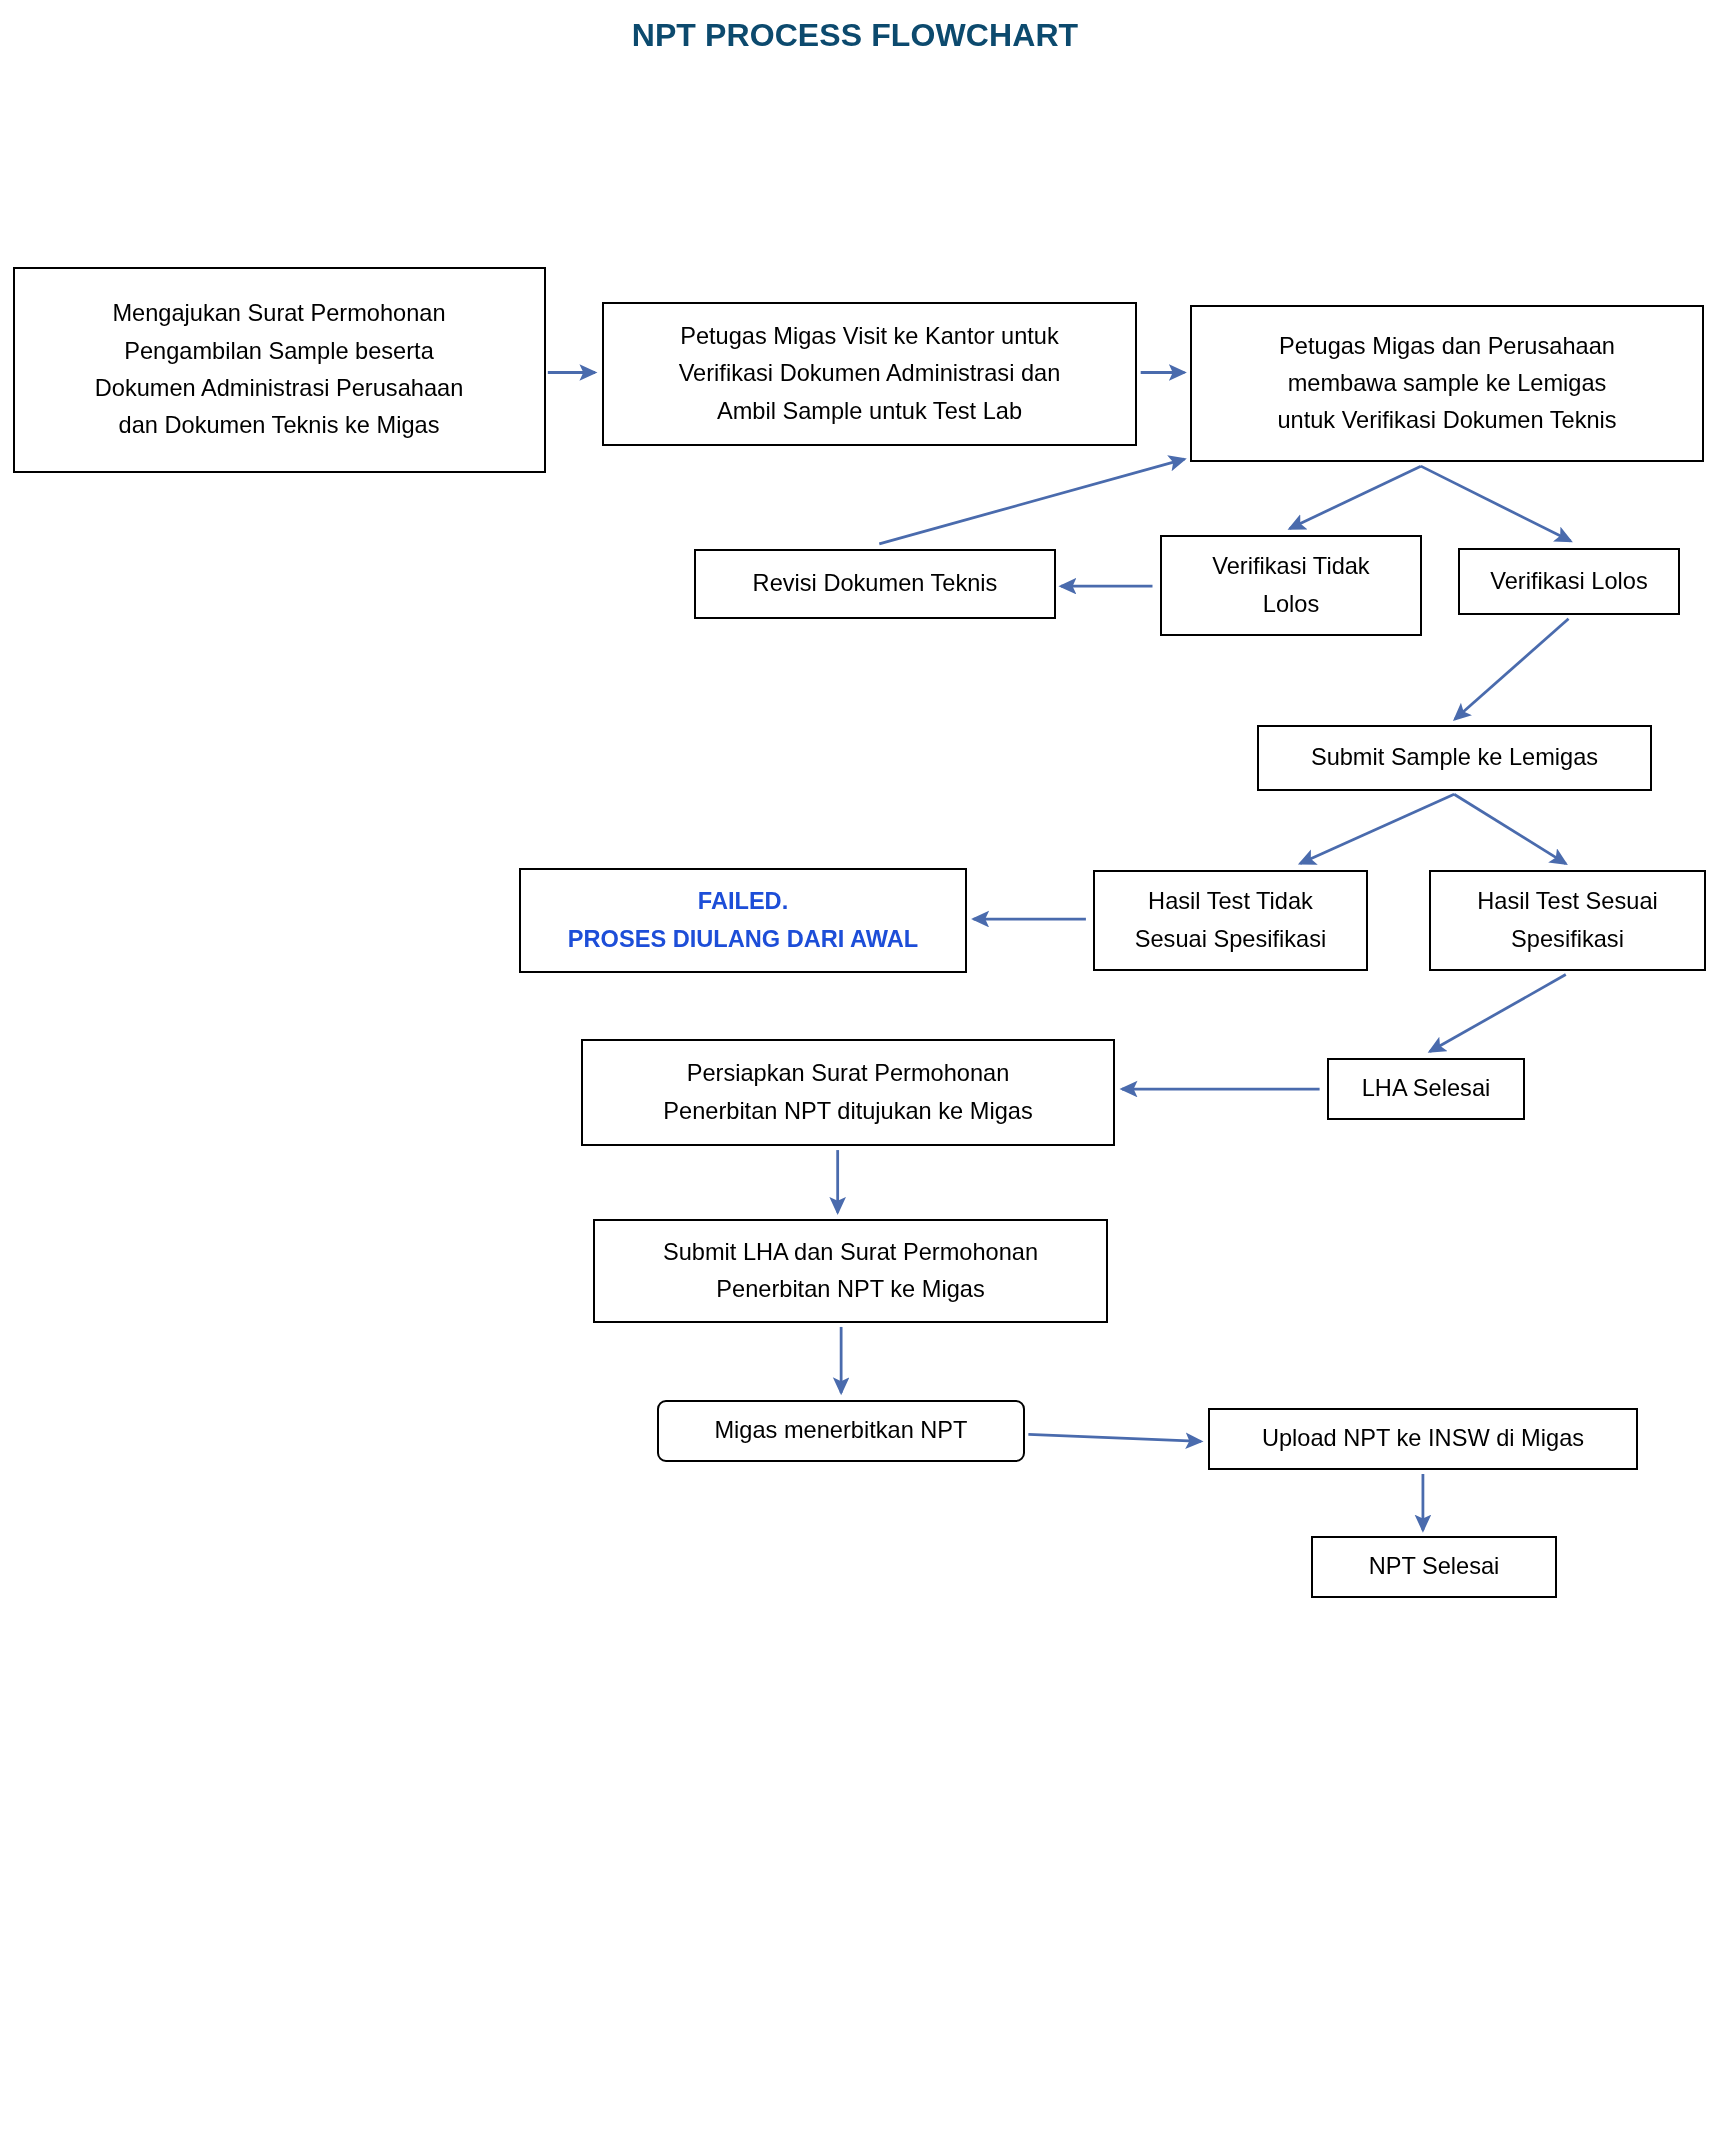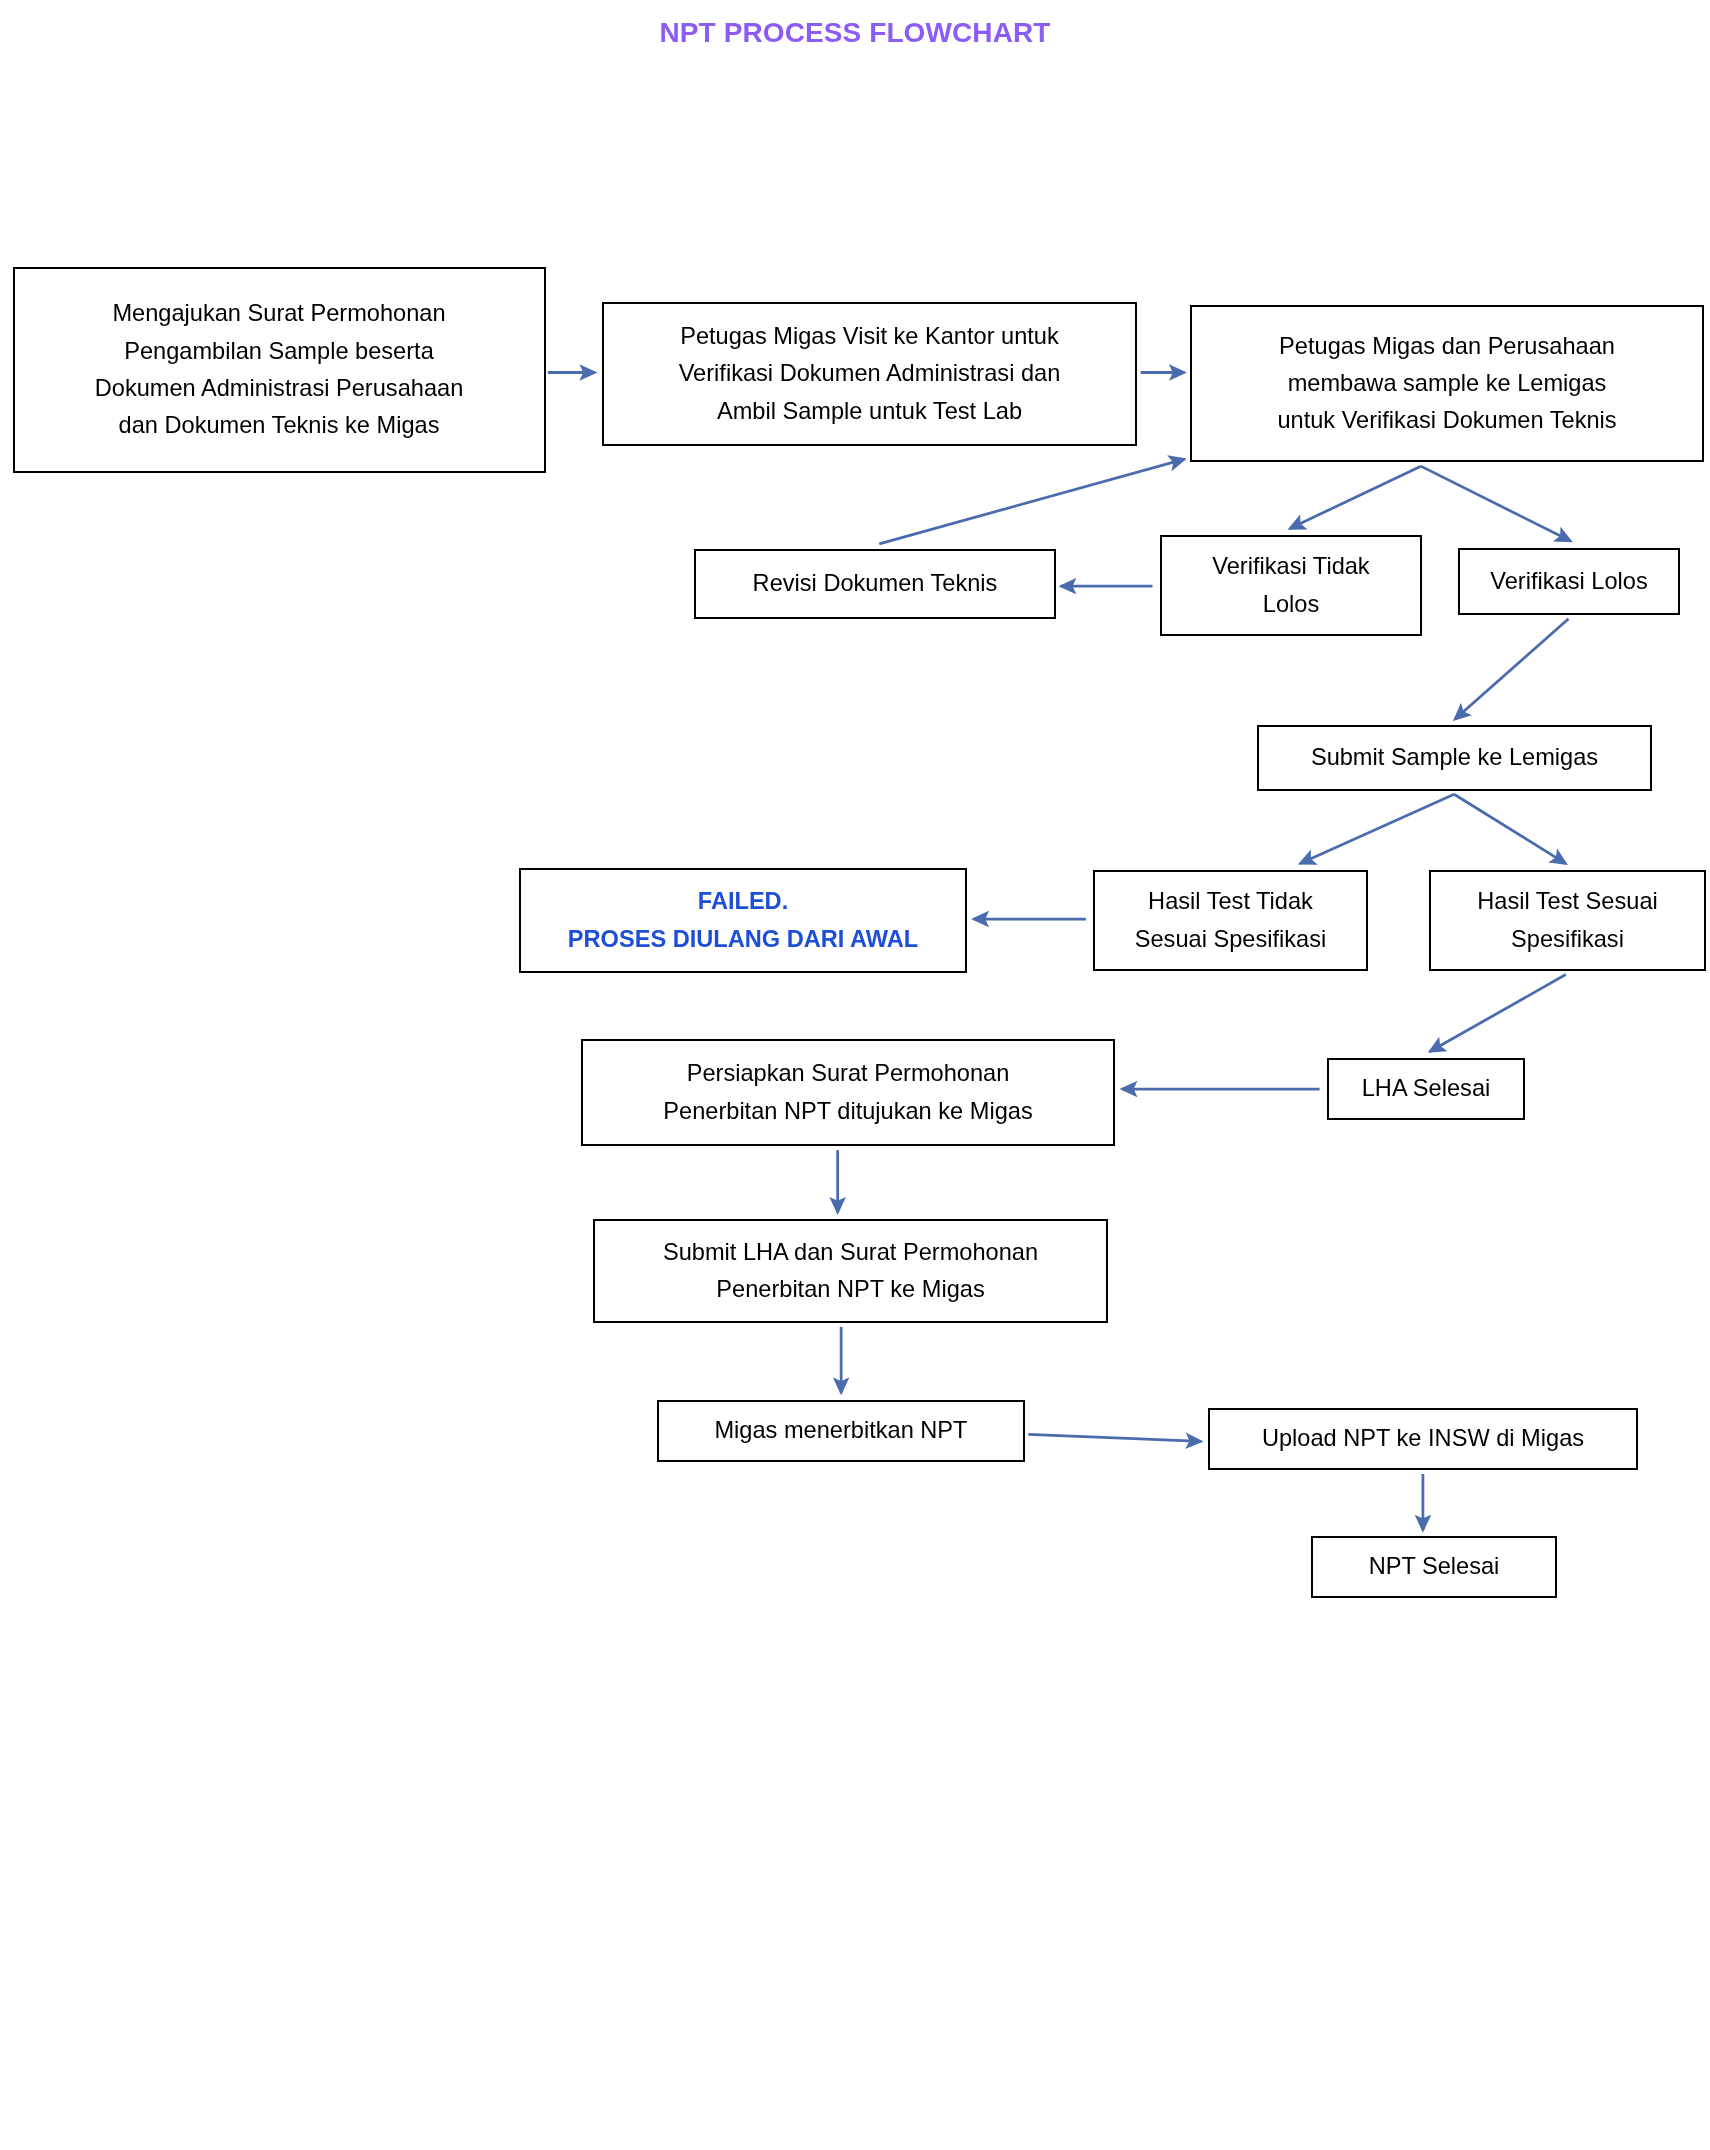--- a/index.html
+++ b/index.html
@@ -20,22 +20,22 @@
   }
   .title-block {
     position: absolute;
     left: 0;
     top: 0;
     width: 1710px;
     text-align: center;
   }
   .title-line {
     font-weight: bold;
-    font-size: 28px;
-    color: #8b5cf6;
+    font-size: 32px;
+    color: #0c4a6e;
     letter-spacing: 0.1px;
   }
   .title-line.l1 { margin-top: 16.6px; }
   .title-line.l2 { margin-top: 37px; }
 
   .node {
     position: absolute;
     box-sizing: border-box;
     border: 2.1px solid #000000;
     background: #ffffff;
@@ -151,21 +151,21 @@
         <span class="txt">Persiapkan Surat Permohonan
 Penerbitan NPT ditujukan ke Migas</span>
       </div>
       <div class="node" style="left: 1327px; top: 1058px; width: 198px; height: 62px;">
         <span class="txt">LHA Selesai</span>
       </div>
       <div class="node" style="left: 593px; top: 1219px; width: 515px; height: 104px;">
         <span class="txt">Submit LHA dan Surat Permohonan
 Penerbitan NPT ke Migas</span>
       </div>
-      <div class="node" style="left: 657px; top: 1400px; width: 368px; height: 62px;">
+      <div class="node" style="left: 657px; top: 1400px; width: 368px; height: 62px; border-radius: 9px;">
         <span class="txt">Migas menerbitkan NPT</span>
       </div>
       <div class="node" style="left: 1208px; top: 1408px; width: 430px; height: 62px;">
         <span class="txt">Upload NPT ke INSW di Migas</span>
       </div>
       <div class="node" style="left: 1311px; top: 1536px; width: 246px; height: 62px;">
         <span class="txt">NPT Selesai</span>
       </div>
     </div>
 

